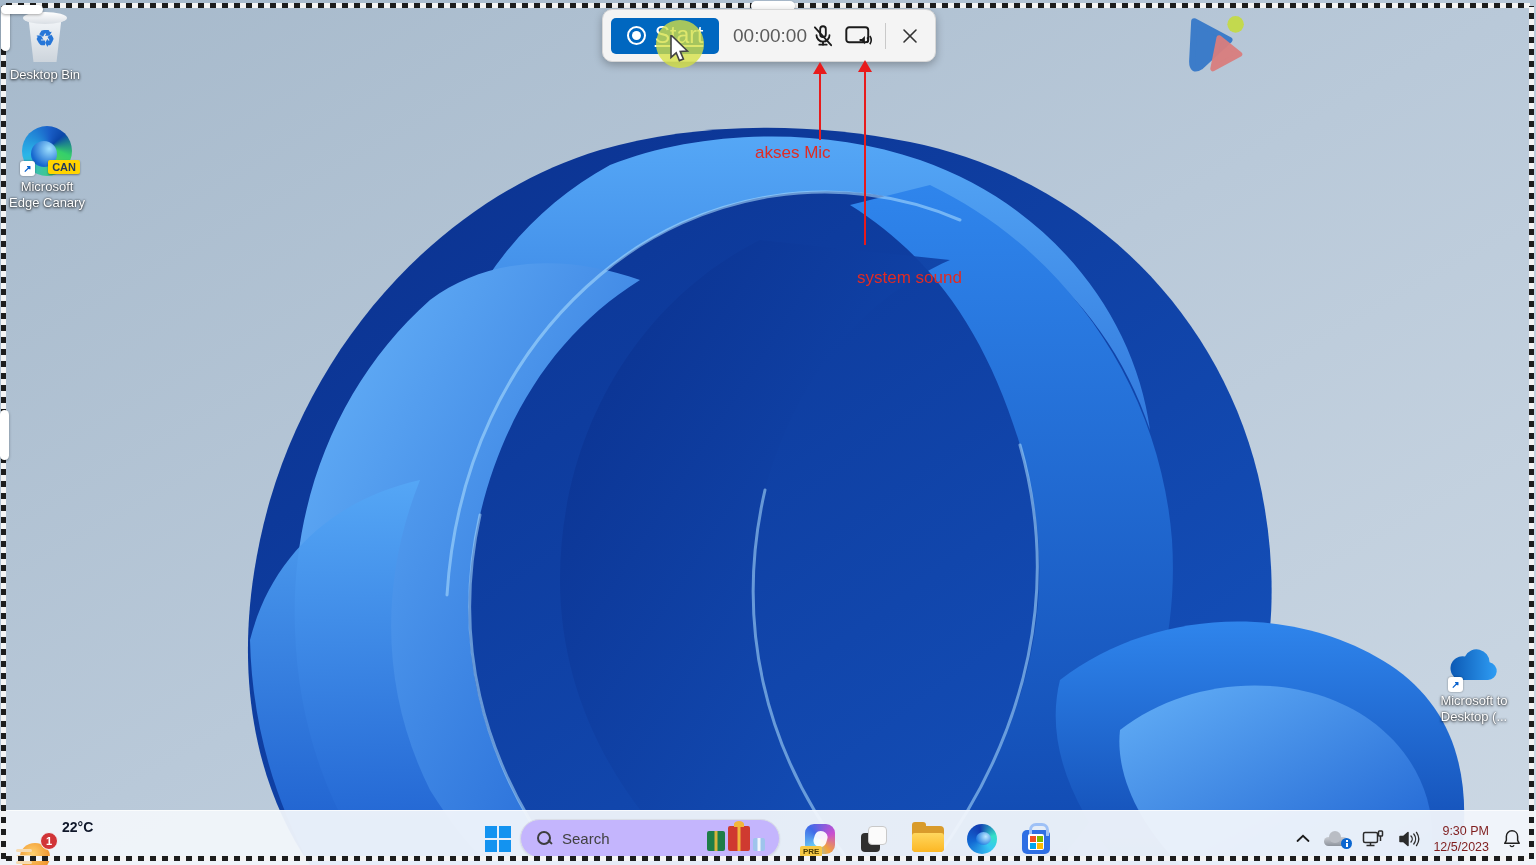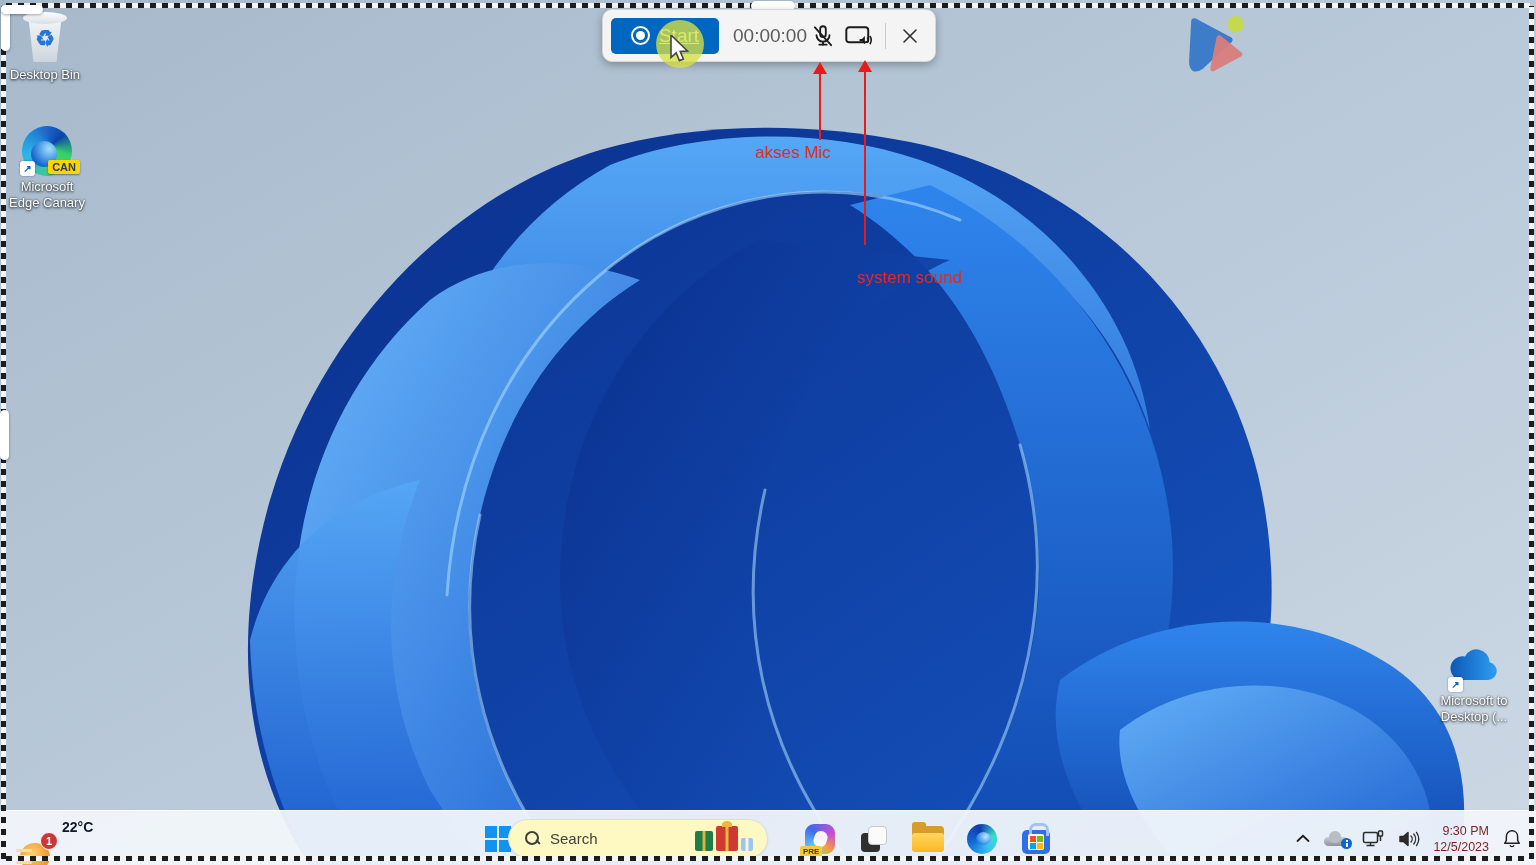--- a/index.html
+++ b/index.html
@@ -64,21 +64,21 @@
   
   .recorder{position:absolute;left:602px;top:9px;width:334px;height:53px;z-index:8;
             background:#f4f4f4;border:1px solid #d7d7d7;border-radius:10px;
             box-shadow:0 3px 8px rgba(0,0,0,.28);display:flex;align-items:center;
             padding:0 8px;}
   .start-btn{display:flex;align-items:center;justify-content:center;gap:9px;
              width:108px;height:36px;border:none;border-radius:5px;background:#0067c0;
              cursor:pointer;padding:0;}
   .rec-ring{position:relative;width:19px;height:19px;border:2px solid #fff;border-radius:50%;}
   .rec-ring::after{content:"";position:absolute;inset:3px;background:#fff;border-radius:50%;}
-  .start-label{color:#fff;font-size:19px;text-decoration:underline;}
+  .start-label{color:#fff;font-size:23px;text-decoration:underline;}
   .timer{width:68px;margin-left:14px;margin-right:8px;text-align:center;
          font-size:19px;color:#5c5c5c;}
   .tb-ic{background:none;border:none;padding:0;cursor:pointer;display:flex;
          align-items:center;justify-content:center;height:34px;}
   .tb-mic{width:28px;margin-left:0;}
   .tb-snd{width:32px;margin-left:6px;}
   .vdiv{width:1px;height:26px;background:#c9c9c9;margin:0 10px 0 10px;}
   .tb-close{width:28px;}
 
   
@@ -113,22 +113,22 @@
           background:#d13438;color:#fff;font-size:11px;font-weight:700;display:flex;
           align-items:center;justify-content:center;border:1.5px solid #f4f6fb;}
   .wtemp{font-size:14px;color:#0f172a;font-weight:600;line-height:17px;}
   .wcond{font-size:13px;color:#4f555e;line-height:16px;margin-top:36px;}
 
   .startbtn{position:absolute;left:482px;top:12px;width:32px;height:32px;border-radius:5px;
             display:flex;align-items:center;justify-content:center;cursor:pointer;}
   .winlogo{display:grid;grid-template-columns:12px 12px;grid-template-rows:12px 12px;gap:2px;}
   .winlogo span{background:#1393f0;}
 
-  .searchpill{position:absolute;left:508px;top:8px;width:260px;height:39px;border-radius:20px;
-              background:#fef9c3;border:1px solid #d9dde6;box-shadow:0 1px 2px rgba(0,0,0,.08);
+  .searchpill{position:absolute;left:520px;top:8px;width:260px;height:39px;border-radius:20px;
+              background:#c4b5fd;border:1px solid #d9dde6;box-shadow:0 1px 2px rgba(0,0,0,.08);
               display:flex;align-items:center;cursor:pointer;text-align:center;}
   .mag{position:relative;width:15px;height:15px;margin:0 10px 0 16px;}
   .mag::before{content:"";position:absolute;left:0;top:0;width:10px;height:10px;
                border:2px solid #3d3d3d;border-radius:50%;}
   .mag::after{content:"";position:absolute;left:10px;top:10px;width:6px;height:2px;
               background:#3d3d3d;transform:rotate(45deg);border-radius:1px;}
   .search-label{font-size:15px;color:#414141;}
   .gifts{position:absolute;right:14px;bottom:6px;width:58px;height:28px;}
   .gift{position:absolute;border-radius:2px;}
   .gift::before{content:"";position:absolute;left:50%;top:0;bottom:0;width:3px;

